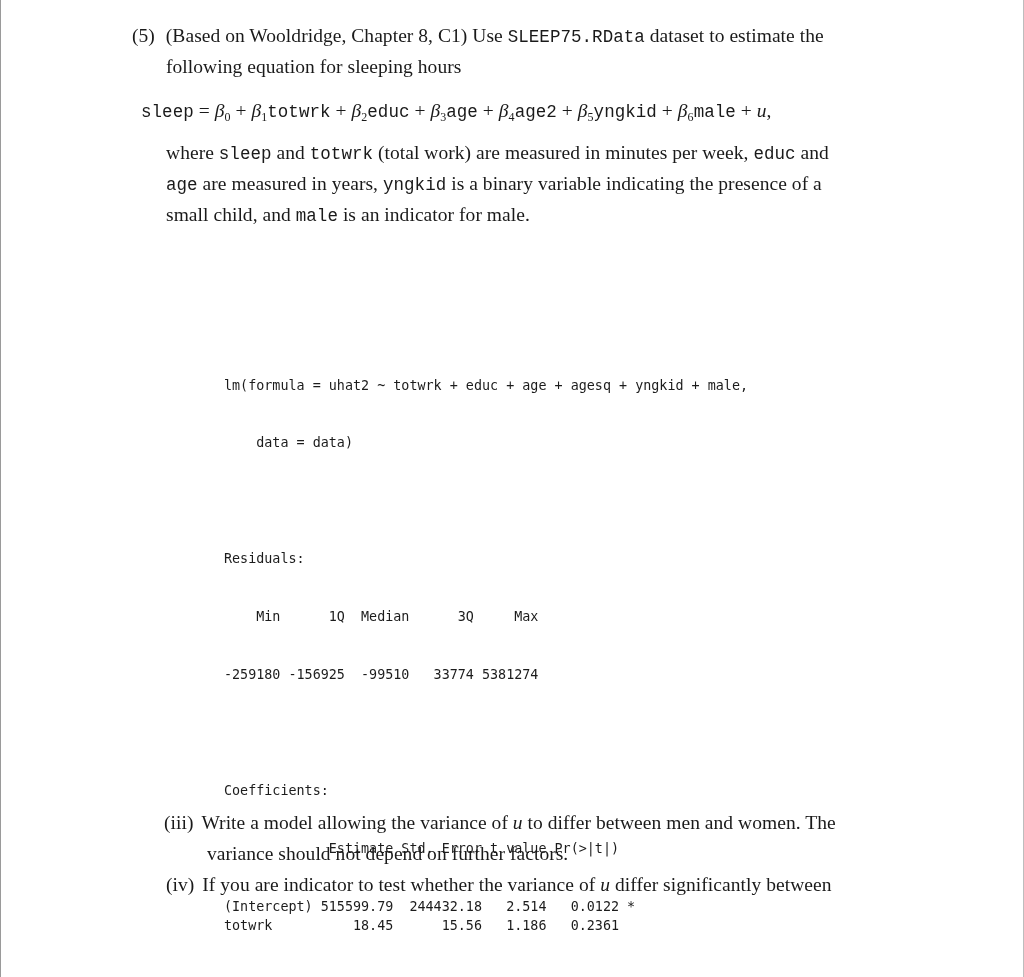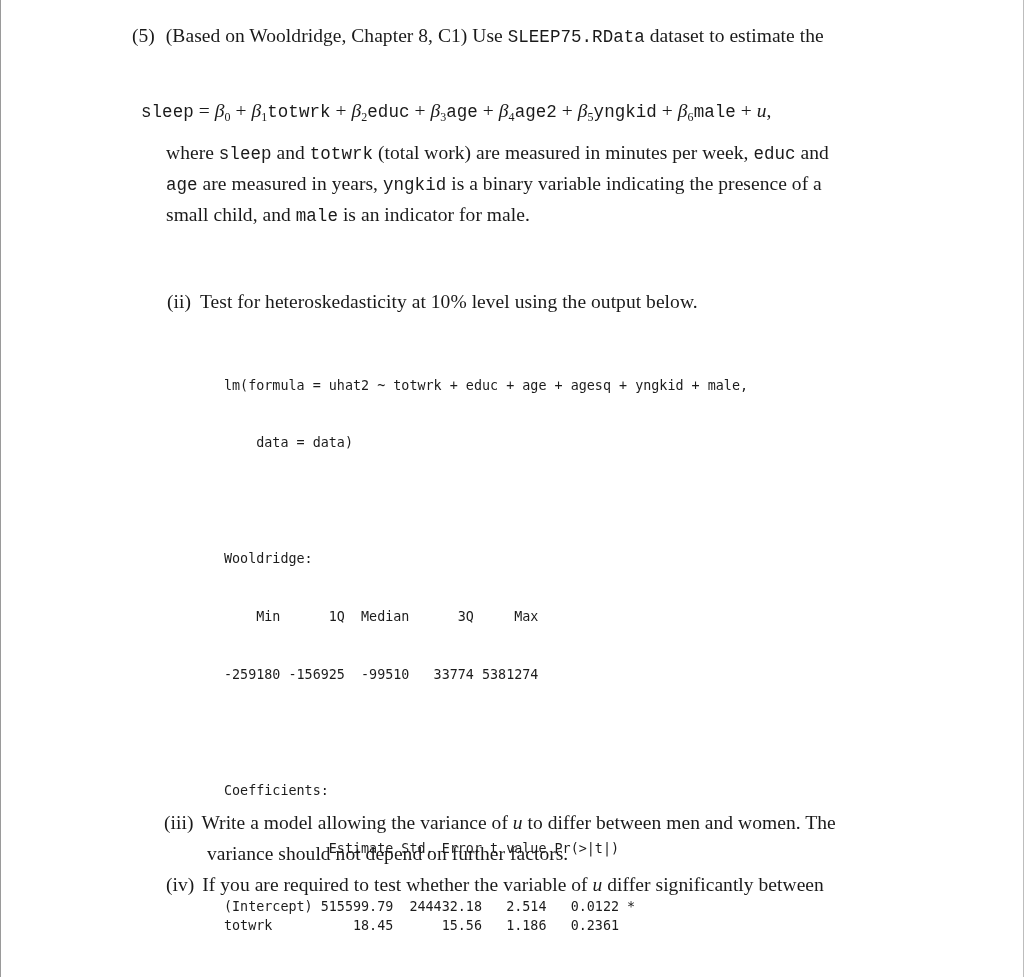--- a/index.html
+++ b/index.html
@@ -56,45 +56,42 @@
 </style>
 </head>
 <body>
 
 <div class="page">
 
   <div class="line serif" style="left:131px; top:25px;">
     <span>(5)</span>
     <span style="margin-left:6px;">(Based on Wooldridge, Chapter 8, C1) Use </span><span class="tt">SLEEP75.RData</span><span> dataset to estimate the</span>
   </div>
+  <div class="line serif" style="left:165px; top:56px;">following equation for sleeping hours</div>
 
   <div class="line serif" style="left:140px; top:100px;">
     <span class="tt">sleep</span><span> = </span><span class="it">β</span><sub>0</sub><span> + </span><span class="it">β</span><sub>1</sub><span class="tt">totwrk</span><span> + </span><span class="it">β</span><sub>2</sub><span class="tt">educ</span><span> + </span><span class="it">β</span><sub>3</sub><span class="tt">age</span><span> + </span><span class="it">β</span><sub>4</sub><span class="tt">age2</span><span> + </span><span class="it">β</span><sub>5</sub><span class="tt">yngkid</span><span> + </span><span class="it">β</span><sub>6</sub><span class="tt">male</span><span> + </span><span class="it">u</span><span>,</span>
   </div>
 
   <div class="line serif" style="left:165px; top:142px;">
     <span>where </span><span class="tt">sleep</span><span> and </span><span class="tt">totwrk</span><span> (total work) are measured in minutes per week, </span><span class="tt">educ</span><span> and</span>
   </div>
   <div class="line serif" style="left:165px; top:173px;">
     <span class="tt">age</span><span> are measured in years, </span><span class="tt">yngkid</span><span> is a binary variable indicating the presence of a</span>
   </div>
   <div class="line serif" style="left:165px; top:204px;">
     <span>small child, and </span><span class="tt">male</span><span> is an indicator for male.</span>
   </div>
 
-  <div class="line serif" style="left:166px; top:291px;">
-    <span>(ii)</span>
-    <span style="margin-left:4px;">Test for heteroskedasticity at 10% level using the output below.</span>
-  </div>
 
   <div class="rout">
     <div class="row">lm(formula = uhat2 ~ totwrk + educ + age + agesq + yngkid + male,</div>
     <div class="row">    data = data)</div>
     <div class="gap"></div>
-    <div class="row">Wooldridge:</div>
+    <div class="row">Residuals:</div>
     <div class="row">    Min      1Q  Median      3Q     Max </div>
     <div class="row">-259180 -156925  -99510   33774 5381274 </div>
     <div class="gap"></div>
     <div class="row">Coefficients:</div>
     <div class="row">             Estimate Std. Error t value Pr(&gt;|t|)  </div>
     <div id="coef-rows"><div class="row">(Intercept) 515599.79  244432.18   2.514   0.0122 *</div><div class="row">totwrk          18.45      15.56   1.186   0.2361 </div></div>
     
     
     
     
@@ -103,16 +100,16 @@
   </div>
 
   <div class="line serif" style="left:163px; top:812px;">
     <span>(iii)</span>
     <span style="margin-left:3px;">Write a model allowing the variance of </span><span class="it">u</span><span> to differ between men and women.  The</span>
   </div>
   <div class="line serif" style="left:206px; top:843px;">variance should not depend on further factors.</div>
 
   <div class="line serif" style="left:165px; top:874px;">
     <span>(iv)</span>
-    <span style="margin-left:3px;">If you are required to test whether the variable of </span><span class="it">u</span><span> differ significantly between</span>
+    <span style="margin-left:3px;">If you are indicator to test whether the variance of </span><span class="it">u</span><span> differ significantly between</span>
   </div>
 
 </div>
 
 </body></html>

